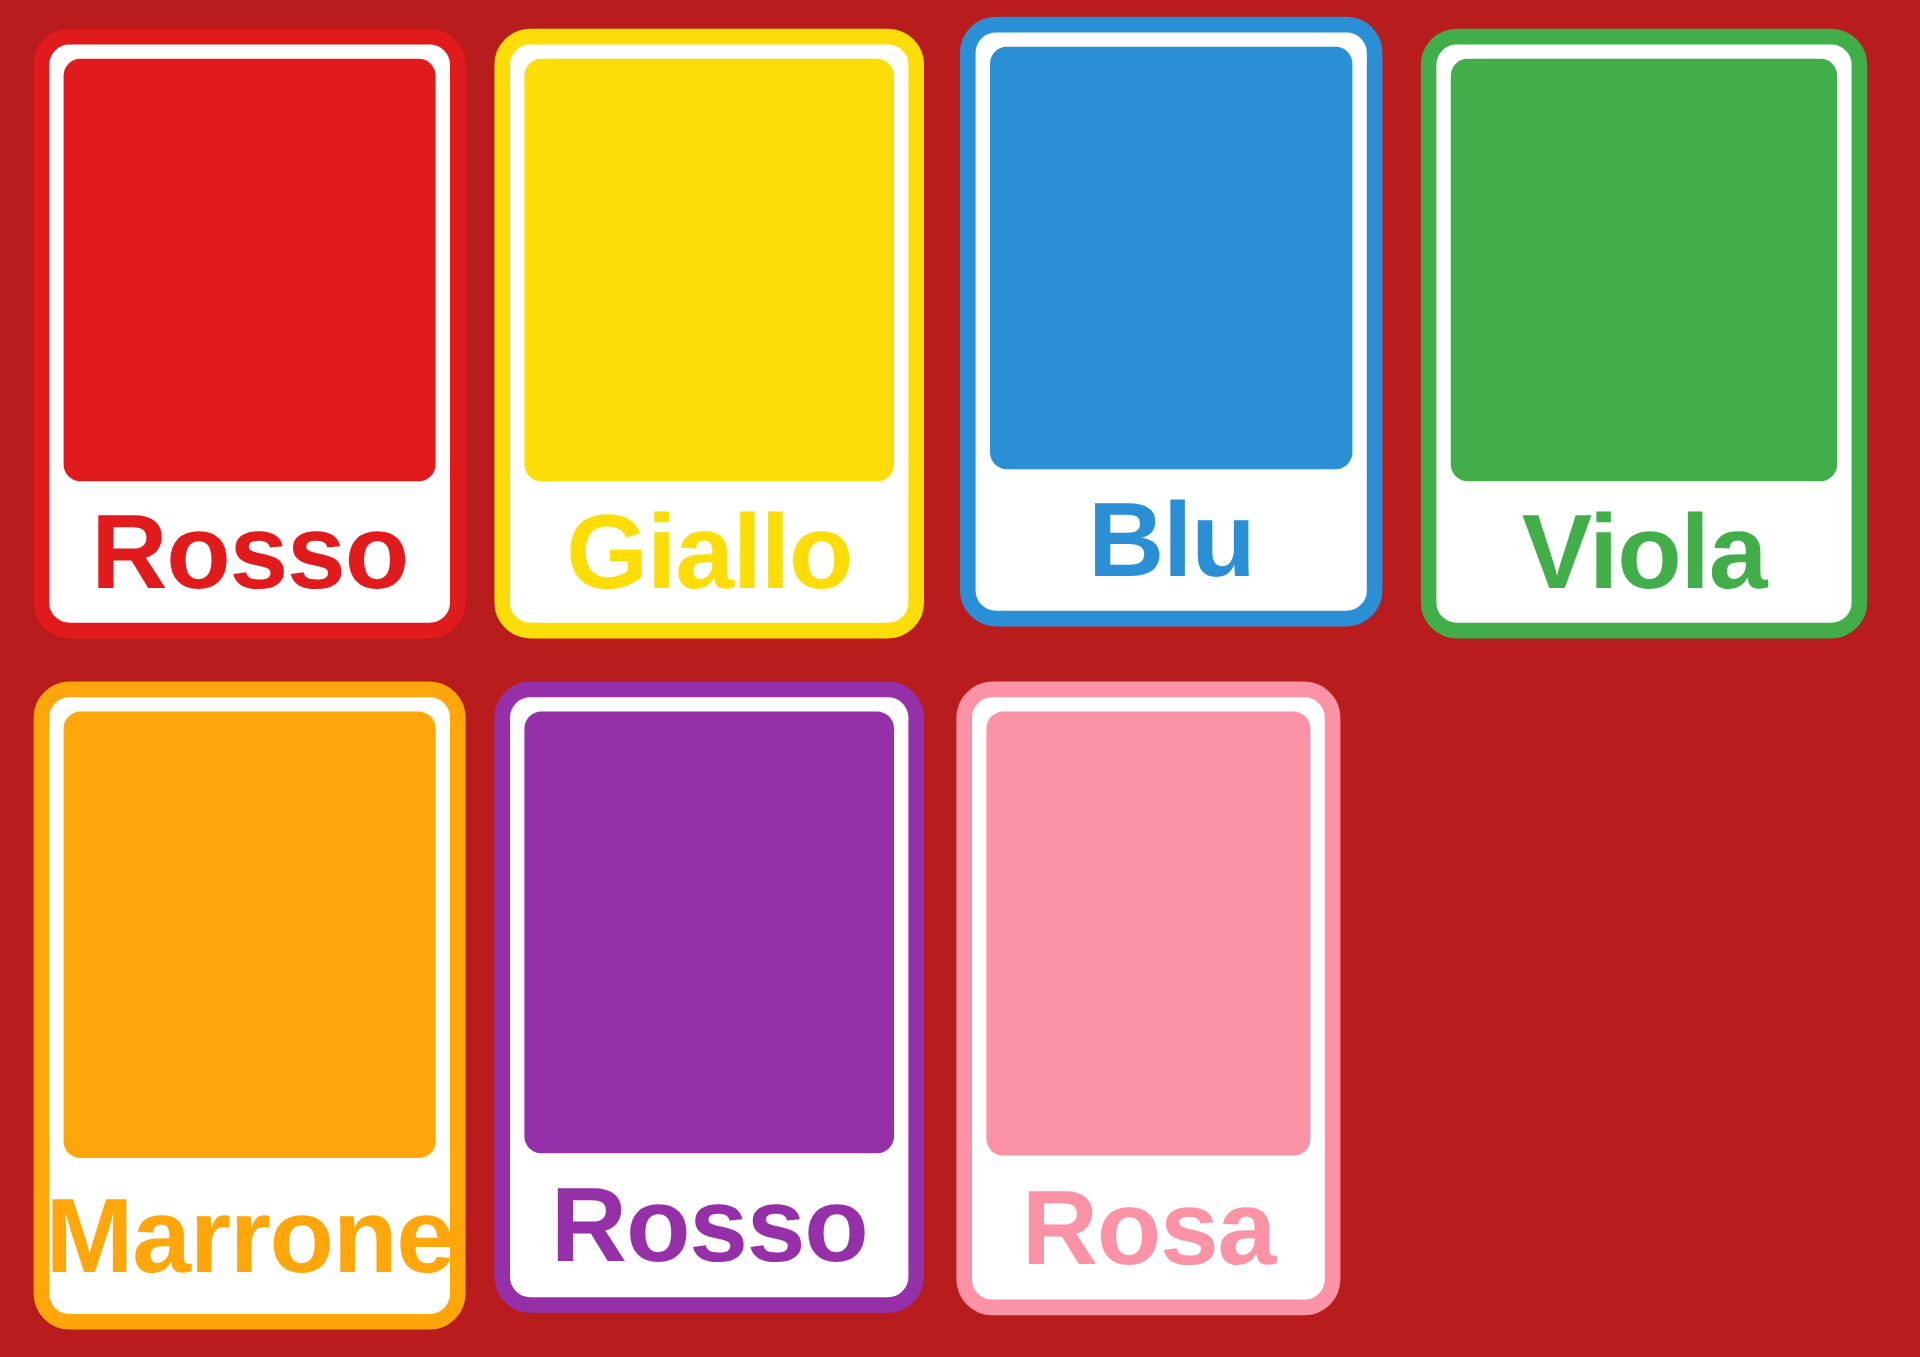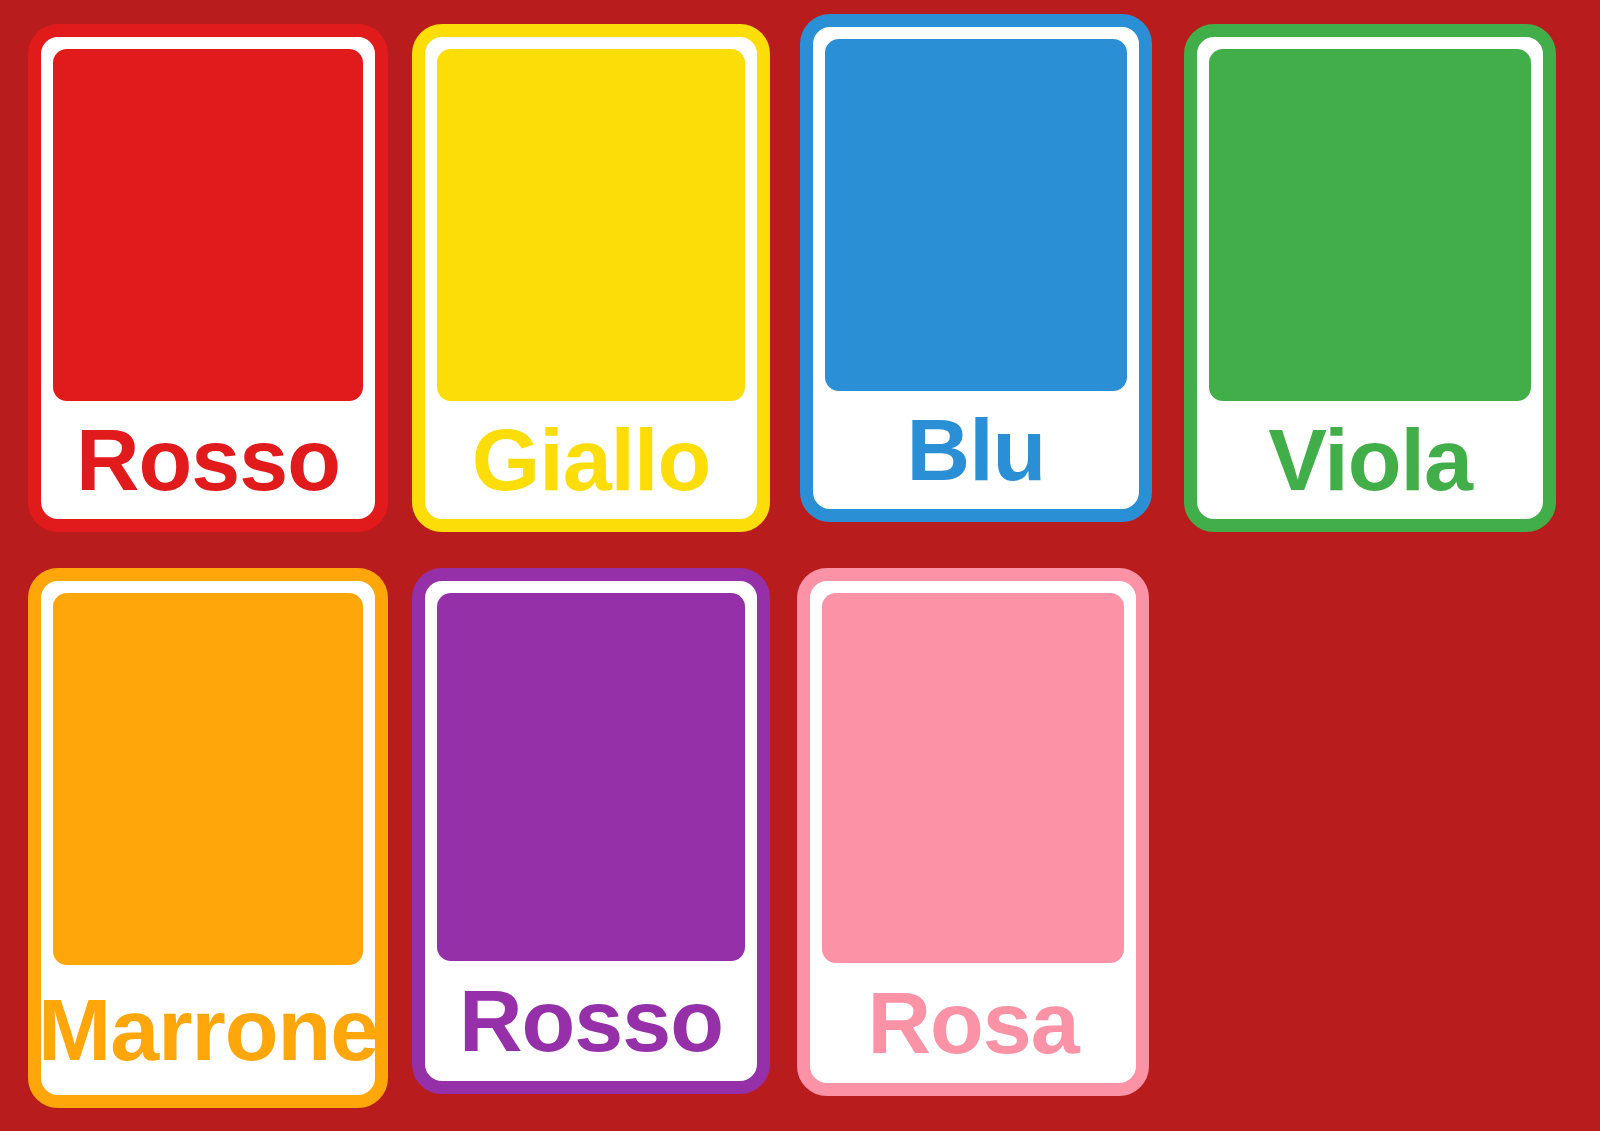--- a/index.html
+++ b/index.html
@@ -106,21 +106,21 @@
       </div>
     </div>
     <div class="card" style="left: 412px; top: 568px; width: 358px; height: 526px; border-color: rgb(149, 48, 168);">
       <div class="swatch-pad">
         <div class="swatch" style="background: rgb(149, 48, 168); height: 368px;"></div>
       </div>
       <div class="label-zone">
         <div class="label" style="color: rgb(149, 48, 168); font-size: 88px;">Rosso</div>
       </div>
     </div>
-    <div class="card" style="left: 797px; top: 568px; width: 352px; height: 528px; border-color: rgb(251, 146, 166);">
+    <div class="card" style="left: 797px; top: 568px; width: 320px; height: 528px; border-color: rgb(251, 146, 166);">
       <div class="swatch-pad">
         <div class="swatch" style="background: rgb(251, 146, 166); height: 370px;"></div>
       </div>
       <div class="label-zone">
         <div class="label" style="color: rgb(251, 146, 166); font-size: 88px;">Rosa</div>
       </div>
     </div>
   </div>
 
 </body></html>

